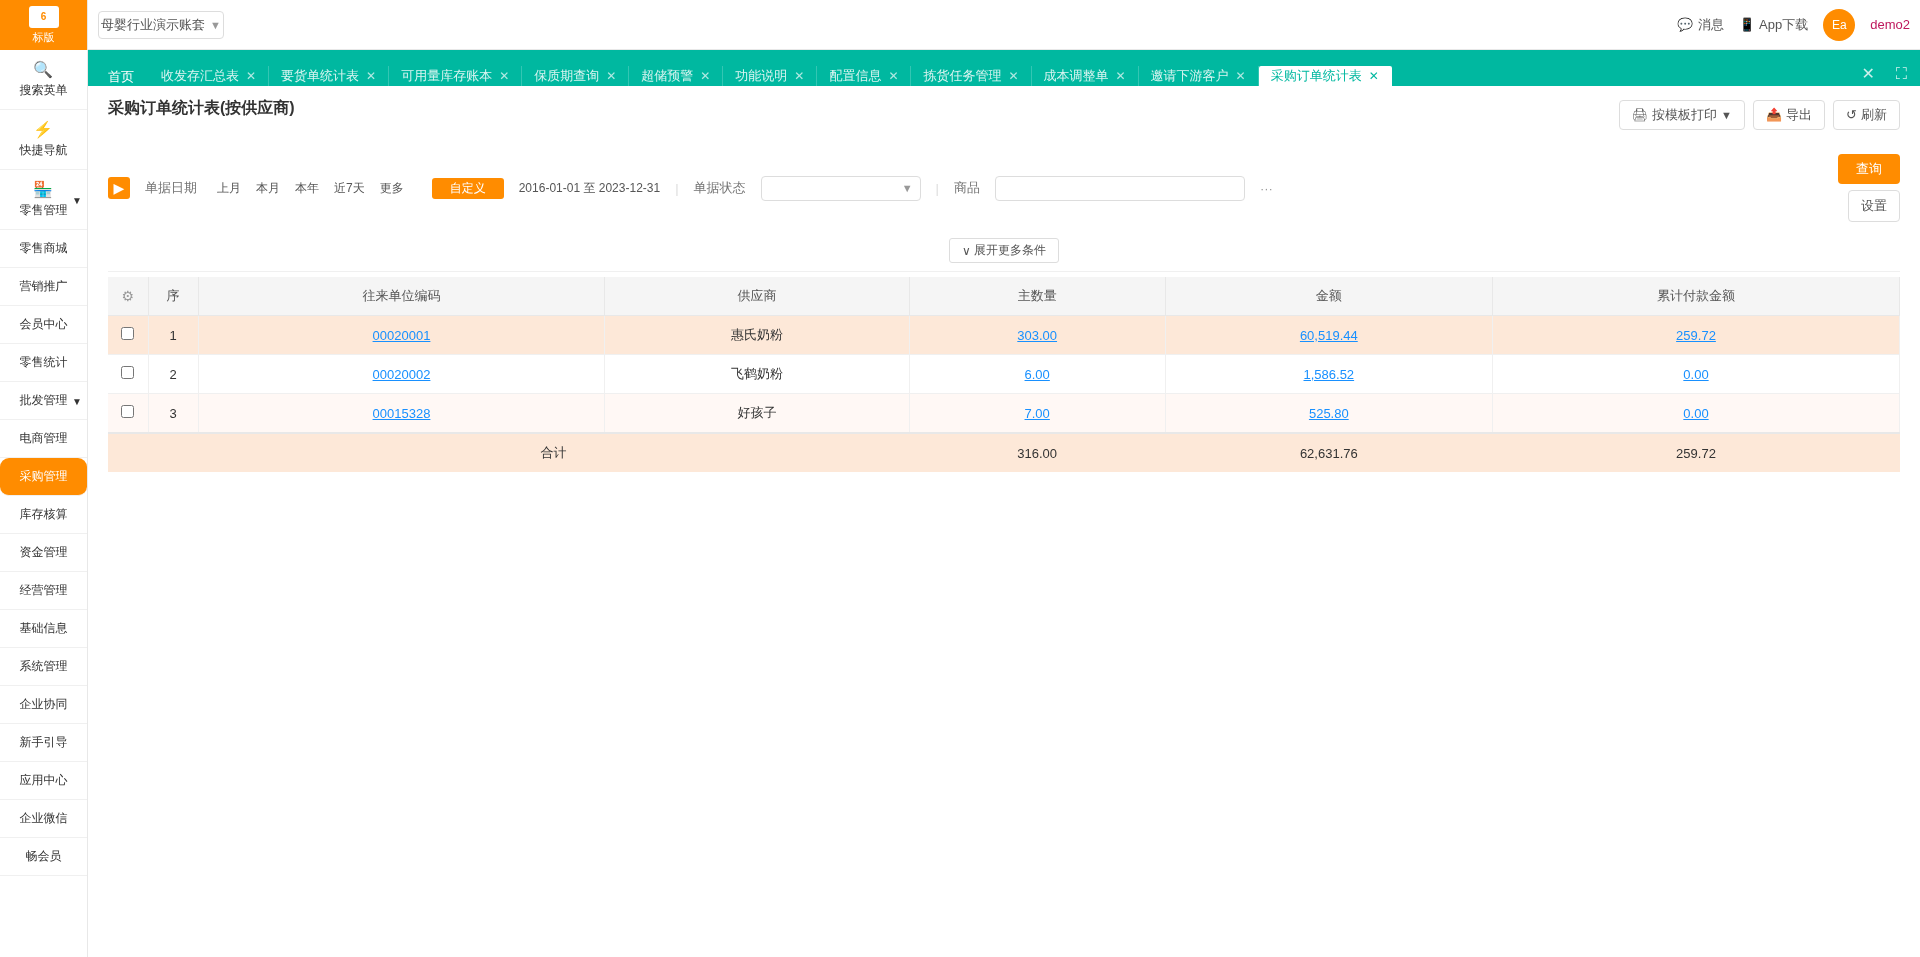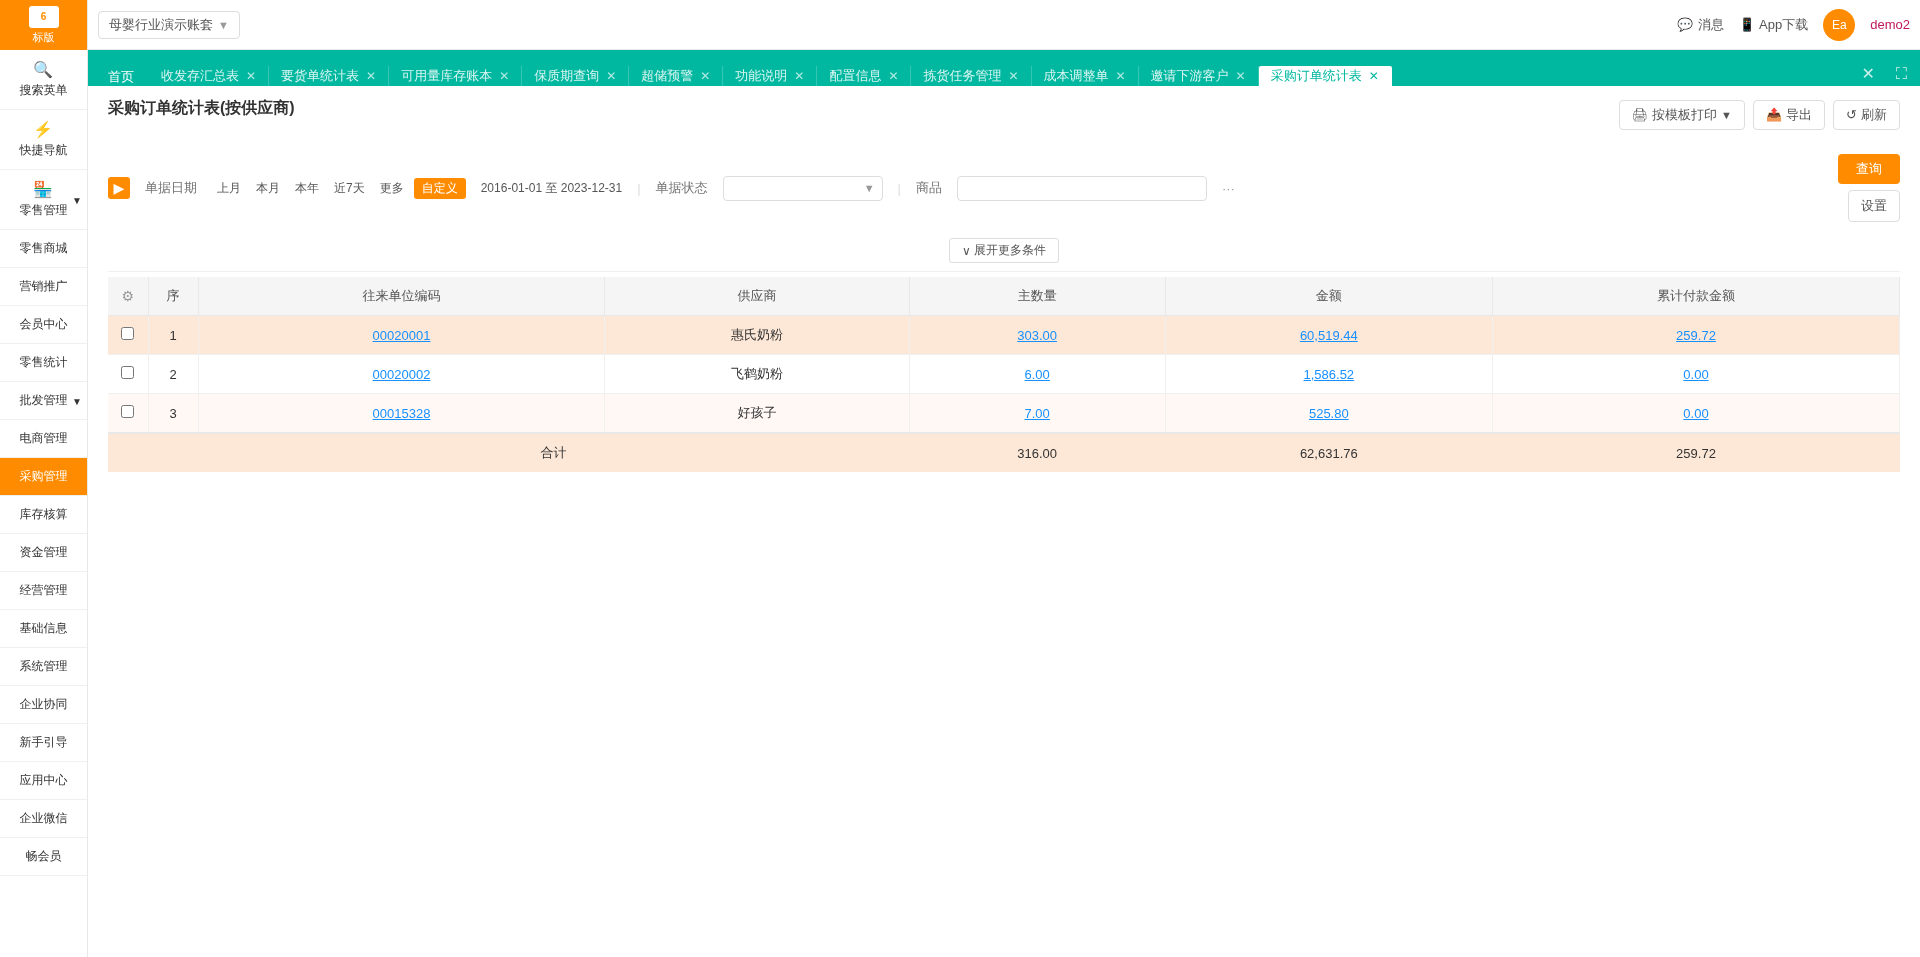--- a/index.html
+++ b/index.html
@@ -47,21 +47,21 @@
       cursor: pointer;
       color: #333;
       font-size: 12px;
       border-bottom: 1px solid #f0f0f0;
       display: flex;
       flex-direction: column;
       align-items: center;
       gap: 3px;
       position: relative;
     }
-    .sidebar-item.active { background: #ff8c00; color: white; }
+    .sidebar-item.active { background: #ff8c00; color: white; border-radius: 9px; }
     .sidebar-item.active .sidebar-item-label { color: white; }
     .sidebar-item .sidebar-icon { font-size: 16px; }
     .sidebar-item .expand-icon { font-size: 10px; position: absolute; right: 5px; top: 50%; transform: translateY(-50%); }
 
     
     .main-area {
       flex: 1;
       display: flex;
       flex-direction: column;
       overflow: hidden;
@@ -78,21 +78,21 @@
       gap: 10px;
     }
     .workspace-selector {
       display: flex;
       align-items: center;
       gap: 5px;
       color: #555;
       cursor: pointer;
       font-size: 13px;
       border: 1px solid #ddd;
-      padding: 4px 10px;
+      padding: 4px 2px;
       border-radius: 4px;
     }
     .workspace-selector .arrow { color: #999; font-size: 11px; }
     .top-header-right {
       margin-left: auto;
       display: flex;
       align-items: center;
       gap: 15px;
     }
     .header-btn {
@@ -190,23 +190,24 @@
     .date-shortcut {
       color: #555;
       cursor: pointer;
       font-size: 12px;
       padding: 2px 5px;
     }
     .date-custom {
       background: #ff8c00;
       color: white;
       border-radius: 3px;
-      padding: 2px 8px;
+      padding: 2px 18px;
       font-size: 12px;
       cursor: pointer;
+      margin-left: 18px;
     }
     .date-range { color: #555; font-size: 12px; }
     .filter-divider { color: #ddd; }
     .filter-select {
       border: 1px solid #ddd;
       border-radius: 4px;
       padding: 4px 25px 4px 8px;
       font-size: 13px;
       color: #333;
       background: white;

